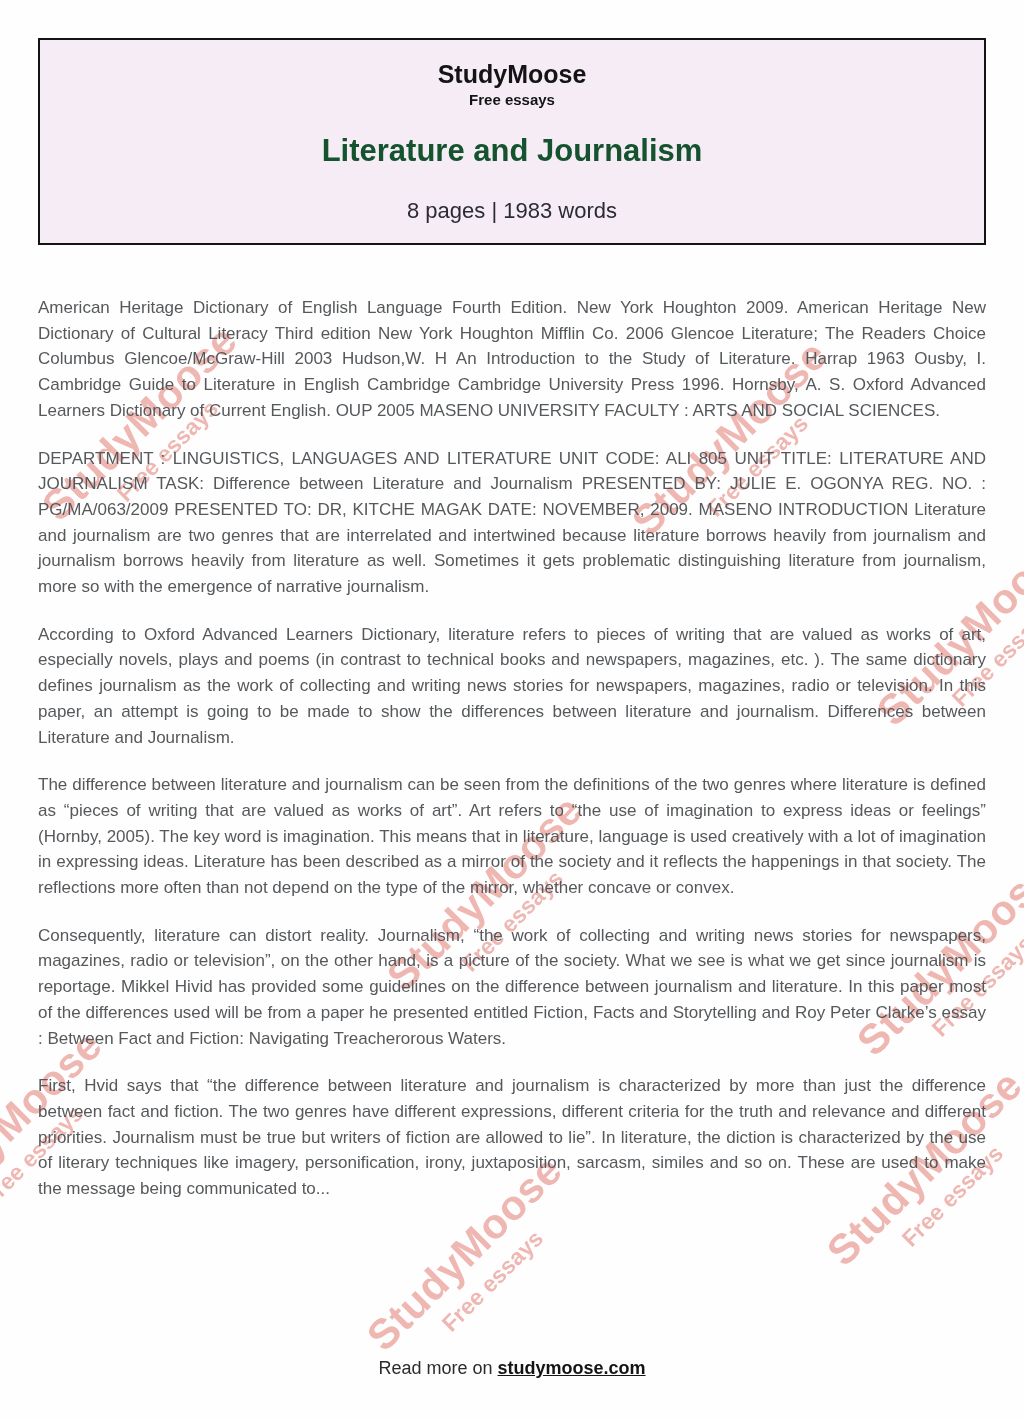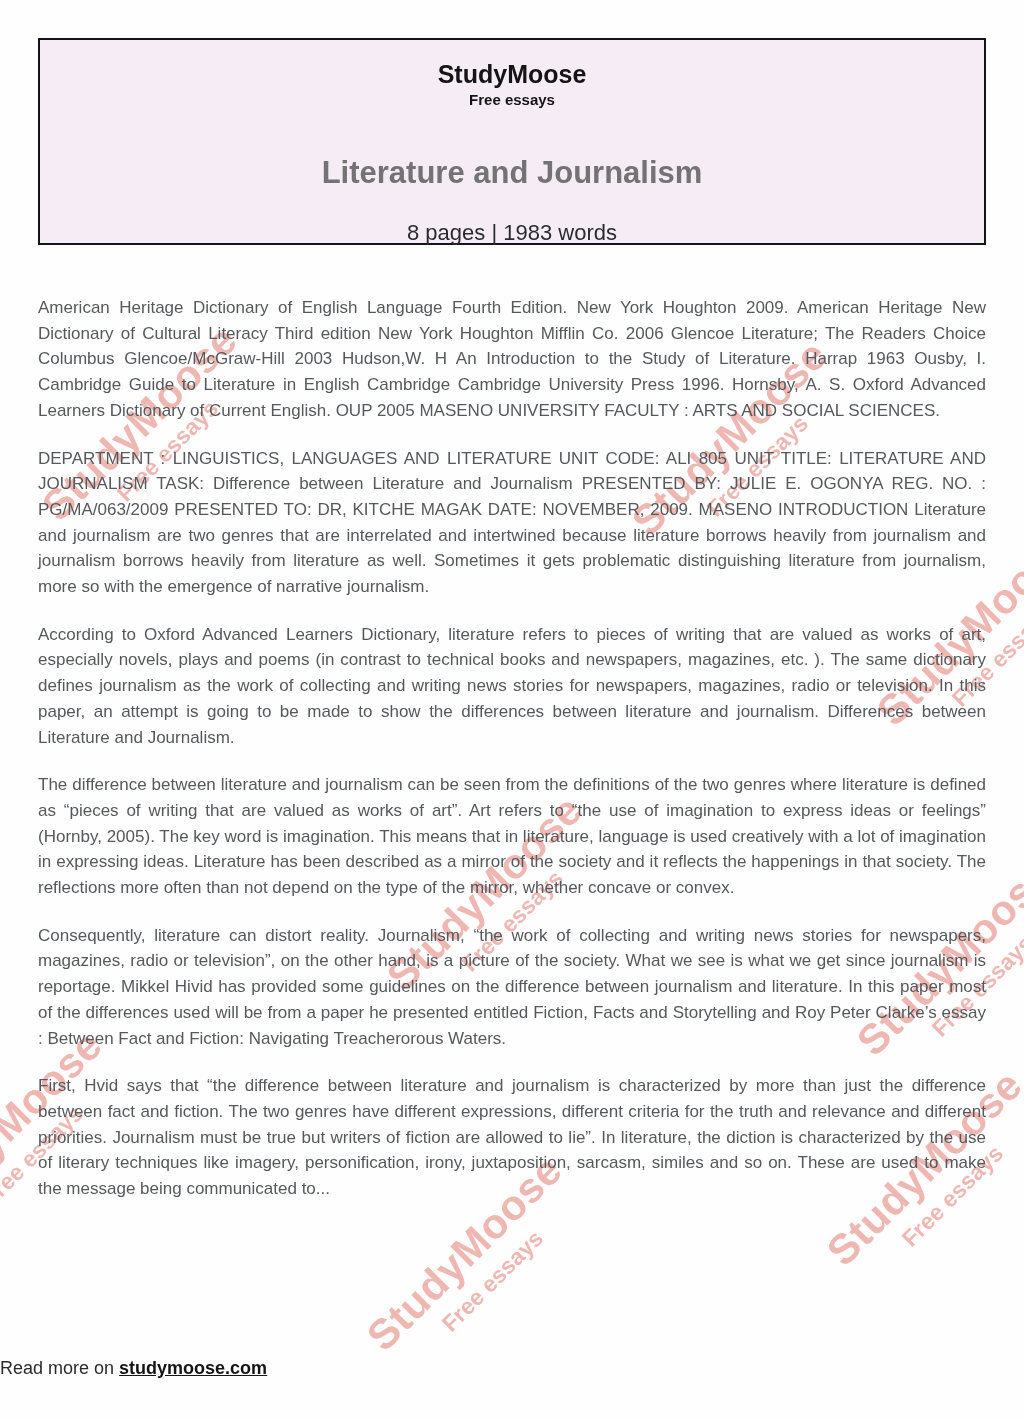--- a/index.html
+++ b/index.html
@@ -29,34 +29,35 @@
   .header-box {
     position:absolute; left:38px; top:38px;
     width:948px; height:207px;
     background:#f6ecf6;
     border:2px solid #141414;
     text-align:center;
     padding-top:20px;
   }
   .brand      { font-size:25px; font-weight:bold; color:#141414; }
   .tagline    { font-size:15px; font-weight:bold; color:#141414; margin-top:2px; }
-  .essay-title{ font-size:31px; font-weight:bold; color:#737373; margin-top:47px; }
+  .essay-title{ font-size:31px; font-weight:bold; color:#14532d; margin-top:25px; }
   .essay-meta { font-size:22px; color:#2b2b33; margin-top:29px; }
 
   .essay-body { position:absolute; left:38px; top:295px; width:948px; }
   .essay-body p {
     font-size:17px;
     line-height:25.7px;
     color:#55595c;
     text-align:justify;
     margin-bottom:22px;
   }
 
   .page-footer {
     position:absolute; left:0; top:1358px; width:100%;
+    text-align:center;
     font-size:18px;
     color:#2b2b2b;
   }
   .footer-link { font-weight:bold; color:#141414; text-decoration:underline; cursor:pointer; }
 </style>
 </head>
 <body>
 
 <div class="watermark-layer">
   <div class="wm-tile" style="left:15px;  top:395px;">

